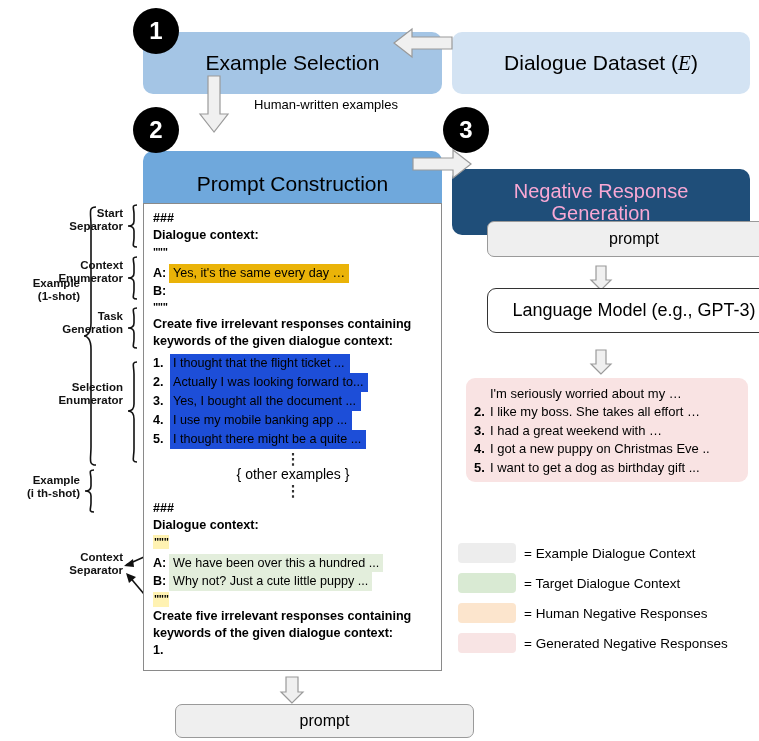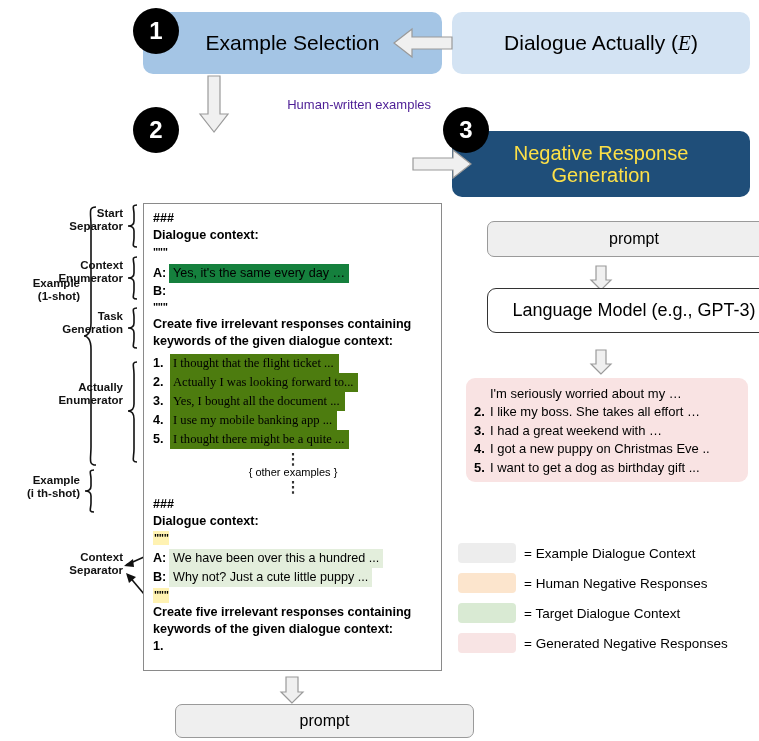--- a/index.html
+++ b/index.html
@@ -15,39 +15,40 @@
     overflow: hidden;
   }
   .abs { position: absolute; }
 
   
   .flowbox {
     border-radius: 10px;
     display: flex; align-items: center; justify-content: center;
     text-align: center;
     line-height: 1.12;
+    margin-top: 20px;
   }
   .box-example-selection {
     left: 143px; top: 12px; width: 299px; height: 62px;
     background: #A4C5E5; color: #000000;
     font-size: 21px;
   }
   .box-dialogue-dataset {
     left: 452px; top: 12px; width: 298px; height: 62px;
     background: #D3E3F3; color: #000000;
     font-size: 21px;
   }
   .box-prompt-construction {
     left: 143px; top: 131px; width: 299px; height: 66px;
     background: #6FA8DC; color: #000000;
     font-size: 21px;
   }
   .box-negative-generation {
-    left: 452px; top: 131px; width: 298px; height: 66px;
-    background: #1F4E79; color: #fde047;
+    left: 452px; top: 149px; width: 298px; height: 66px;
+    background: #1F4E79; color: #f9a8d4;
     font-size: 20px;
   }
   .mathE { font-family: "Liberation Serif", serif; font-style: italic; }
 
   
   .badge {
     width: 46px; height: 46px; border-radius: 50%;
     background: #000000; color: #ffffff;
     display: flex; align-items: center; justify-content: center;
     font-size: 24px; font-weight: bold;
@@ -62,57 +63,57 @@
 
   .arrow-left-top { left: 392px; top: 25px; }
   .arrow-down-1   { left: 196px; top: 74px; }
   .arrow-right-2  { left: 411px; top: 145px; }
   .arrow-down-r1  { left: 588px; top: 264px; }
   .arrow-down-r2  { left: 588px; top: 348px; }
   .arrow-down-bot { left: 277px; top: 675px; }
 
   .human-label {
     left: 221px; top: 97px; width: 210px;
-    font-size: 13px; color: #4c1d95; text-align: right;
+    font-size: 13px; color: #000000; text-align: center;
   }
 
   
   .prompt-panel {
     left: 143px; top: 203px; width: 299px; height: 468px;
     border: 1px solid #8a8a8a; background: #ffffff;
     padding: 6px 8px 0 9px;
     font-size: 12.6px; color: #000000;
     line-height: 1.34;
   }
   .pline { white-space: nowrap; }
   .bold { font-weight: bold; }
   .quotes {
     font-weight: bold; font-size: 11px; letter-spacing: -0.4px;
     display: inline-block;
   }
   .quotes.hl { background: #FFF2B2; padding: 0 1px; }
-  .hl-gray  { background: #15803d; }
+  .hl-gray  { background: #eab308; }
   .hl-green { background: #E3EEDC; }
-  .hl-orange{ background: #4d7c0f; font-family: Liberation Serif, serif; }
+  .hl-orange{ background: #1d4ed8; }
 
   .dlg-row { display: flex; align-items: baseline; }
   .dlg-spk { font-weight: bold; width: 16px; flex: 0 0 16px; }
   .dlg-txt { padding: 1px 4px 1px 4px; }
 
   .resp-row { display: flex; align-items: baseline; }
   .resp-num { font-weight: bold; width: 17px; flex: 0 0 17px; text-align: left; }
   .resp-txt { padding: 1px 5px 1px 3px; }
 
   .task-instr { font-weight: bold; line-height: 1.35; }
 
   .vdots {
     text-align: center; font-size: 15px; font-weight: bold;
     line-height: 0.75; letter-spacing: 0; color: #333;
   }
-  .other-examples { text-align: center; font-size: 11px; padding: 1px 0 1px 0; }
+  .other-examples { text-align: center; font-size: 14px; padding: 1px 0 1px 0; }
   .ann-label {
     font-size: 11.5px; color: #111; text-align: right;
     line-height: 1.16;
     font-weight: bold;
   }
 
   
   .rbox {
     display: flex; align-items: center; justify-content: center;
     text-align: center;
@@ -160,33 +161,36 @@
 </head>
 <body>
 
 <div id="canvas">
 
   <div class="abs flowbox box-example-selection">
     <span>Example Selection</span>
   </div>
 
   <div class="abs flowbox box-dialogue-dataset">
-    <span><span>Dialogue Actually (</span><span class="mathE">E</span><span>)</span></span>
+    <span><span>Dialogue Dataset (</span><span class="mathE">E</span><span>)</span></span>
   </div>
 
   <div class="abs badge badge-1">
     <span>1</span>
   </div>
 
   <div class="abs arrow arrow-left-top">
     <svg width="62" height="36" viewBox="0 0 62 36">
       <polygon points="2,18 20,4 20,12 60,12 60,24 20,24 20,32" fill="#F0F0F0" stroke="#9a9a9a" stroke-width="1.2"></polygon>
     </svg>
   </div>
 
+  <div class="abs flowbox box-prompt-construction">
+    <span>Prompt Construction</span>
+  </div>
 
   <div class="abs flowbox box-negative-generation">
     <span>
       <span>Negative Response</span><br>
       <span>Generation</span>
     </span>
   </div>
 
   <div class="abs badge badge-2">
     <span>2</span>
@@ -243,21 +247,21 @@
     <div class="ann-label">Task</div>
     <div class="ann-label">Generation</div>
   </div>
   <div class="abs" style="left:126px; top:306px;">
     <svg width="13" height="44" viewBox="0 0 13 44">
       <path d="M11 2 C5 2, 8 5, 8 11 L8 17 C8 21, 5 22, 2 22 C5 22, 8 23, 8 27 L8 33 C8 39, 5 42, 11 42" fill="none" stroke="#111" stroke-width="1.6"></path>
     </svg>
   </div>
 
   <div class="abs" style="left:38px; top:381px; width:85px;">
-    <div class="ann-label">Actually</div>
+    <div class="ann-label">Selection</div>
     <div class="ann-label">Enumerator</div>
   </div>
   <div class="abs" style="left:126px; top:360px;">
     <svg width="13" height="105" viewBox="0 0 13 105">
       <path d="M11 2 C5 2, 8 6, 8 14 L8 44 C8 50, 5 51, 2 51 C5 51, 8 53, 8 59 L8 89 C8 98, 5 102, 11 102" fill="none" stroke="#111" stroke-width="1.6"></path>
     </svg>
   </div>
 
   <div class="abs" style="left:8px; top:474px; width:72px;">
     <div class="ann-label">Example</div>
@@ -398,26 +402,26 @@
       <span>I want to get a dog as birthday gift ...</span>
     </div>
   </div>
 
   <div class="abs legend">
     <div class="legend-row">
       <span class="swatch" style="background:#EDEDED"></span>
       <span class="legend-text">= Example Dialogue Context</span>
     </div>
     <div class="legend-row">
+      <span class="swatch" style="background:#D9EAD3"></span>
+      <span class="legend-text">= Target Dialogue Context</span>
+    </div>
+    <div class="legend-row">
       <span class="swatch" style="background:#FCE5CD"></span>
       <span class="legend-text">= Human Negative Responses</span>
-    </div>
-    <div class="legend-row">
-      <span class="swatch" style="background:#D9EAD3"></span>
-      <span class="legend-text">= Target Dialogue Context</span>
     </div>
     <div class="legend-row">
       <span class="swatch" style="background:#F8E4E4"></span>
       <span class="legend-text">= Generated Negative Responses</span>
     </div>
   </div>
 
   <div class="abs arrow arrow-down-bot">
     <svg width="30" height="30" viewBox="0 0 30 30">
       <polygon points="15,28 4,17 9,17 9,2 21,2 21,17 26,17" fill="#F0F0F0" stroke="#9a9a9a" stroke-width="1.2"></polygon>

